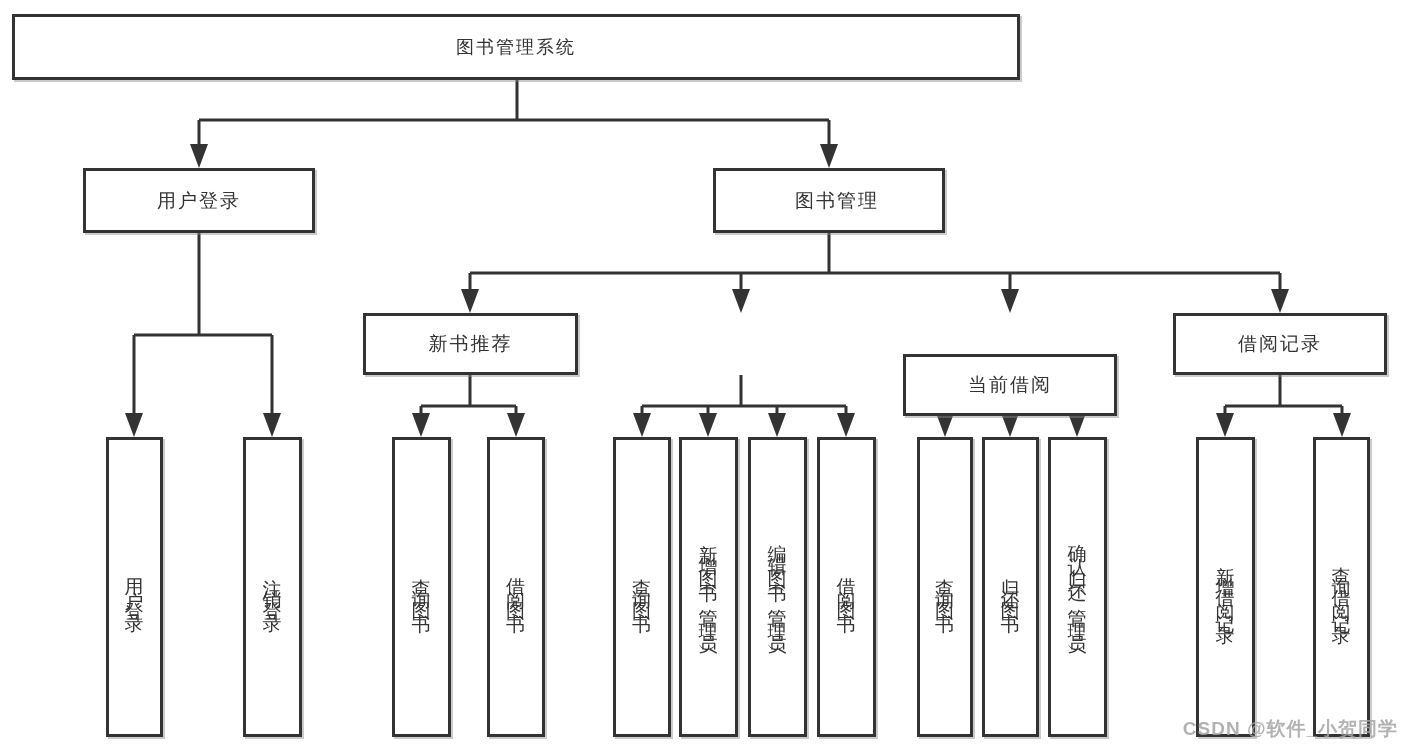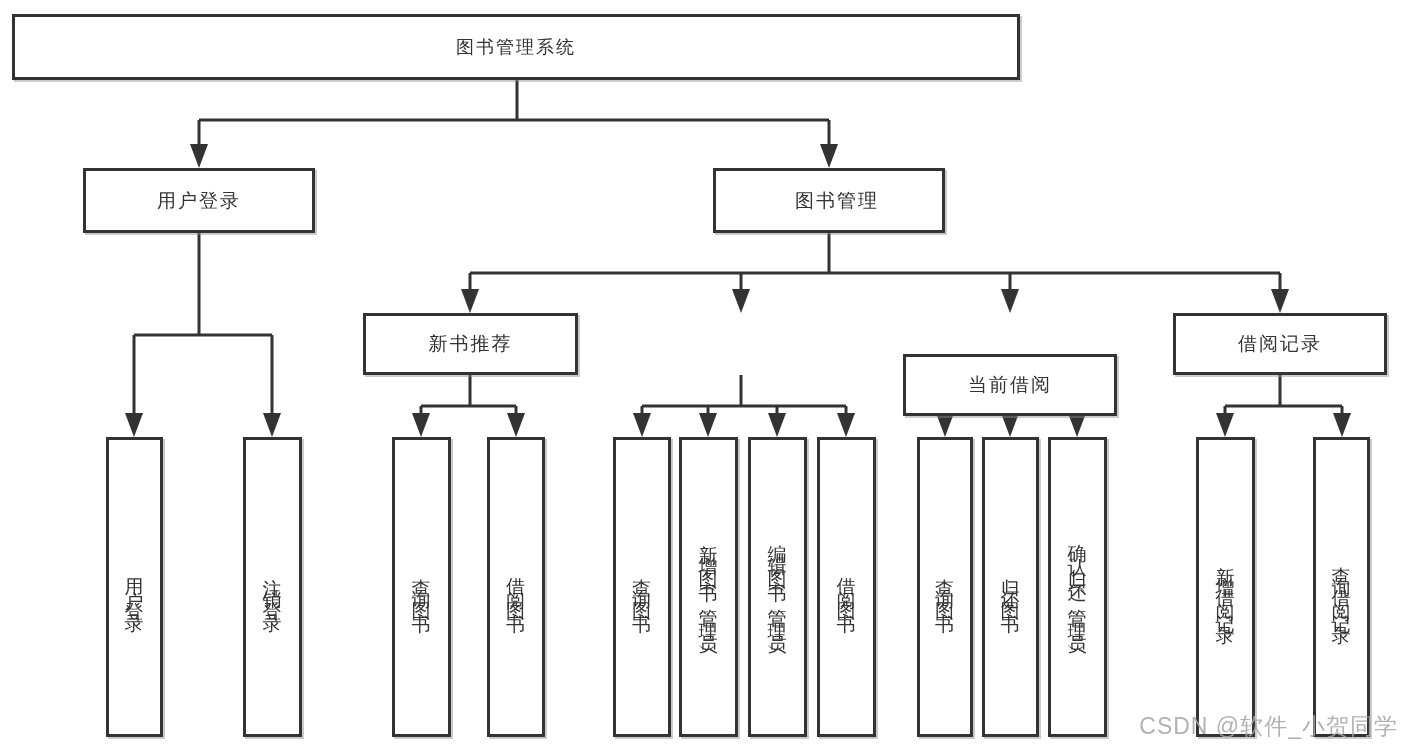--- a/index.html
+++ b/index.html
@@ -46,22 +46,22 @@
     font-size: 19px;
     letter-spacing: 12px;
     line-height: 1;
     white-space: nowrap;
   }
   .node .vlabel.long { letter-spacing: 13px; }
   .watermark {
     position: absolute;
     right: 7px;
     bottom: 5px;
-    font-size: 23px;
-    font-weight: normal;
+    font-size: 19px;
+    font-weight: bold;
     color: #a5a5a5;
     opacity: 0.85;
     z-index: 3;
     letter-spacing: 1px;
     white-space: nowrap;
   }
 </style>
 </head>
 <body>
 

